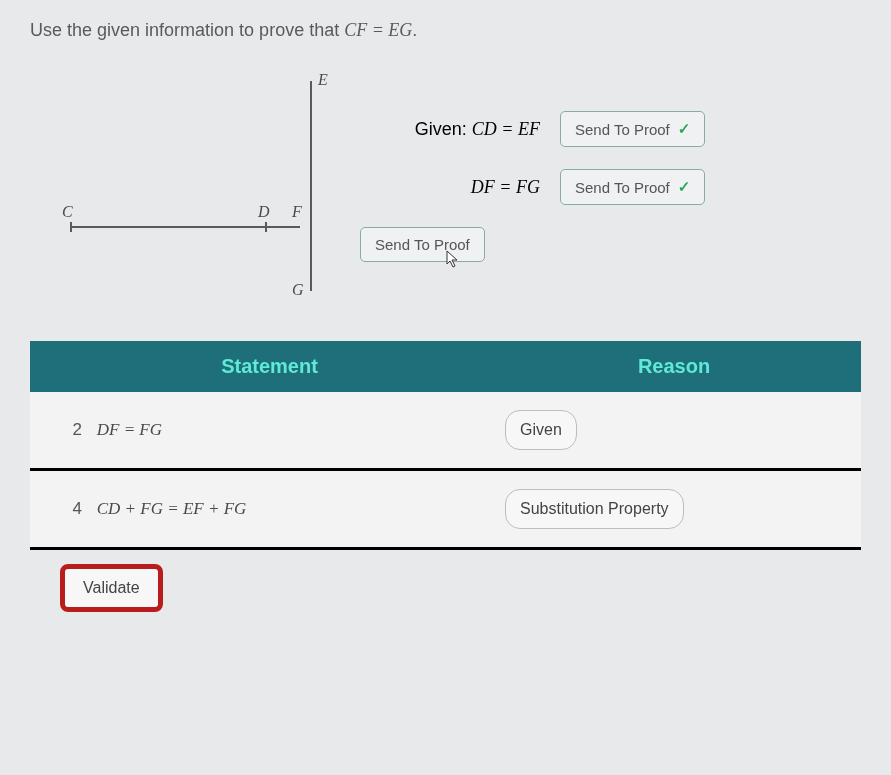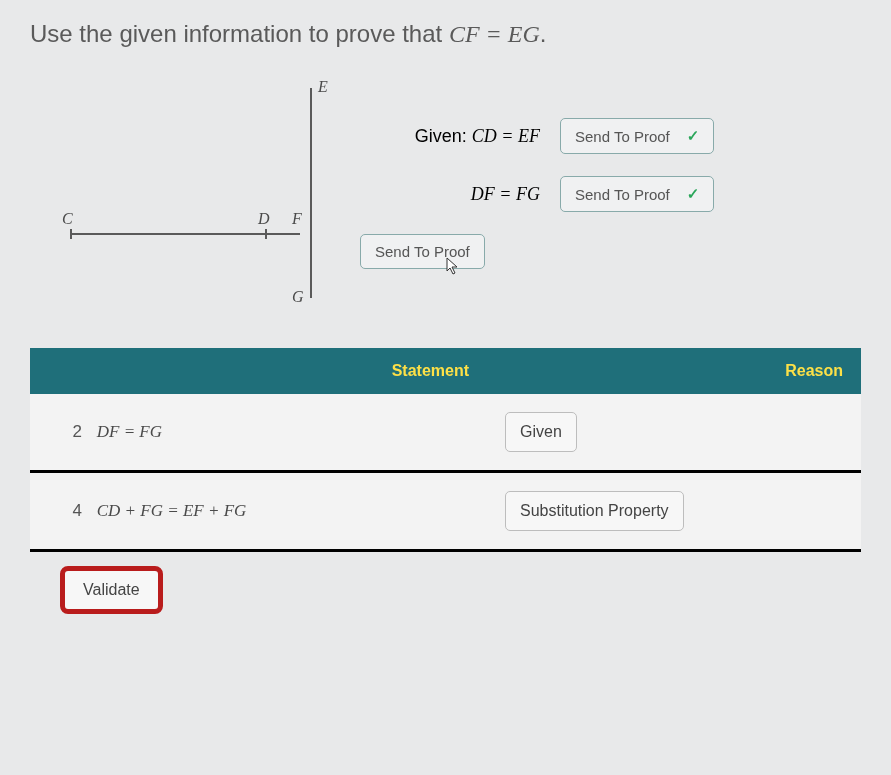--- a/index.html
+++ b/index.html
@@ -6,21 +6,21 @@
   body {
     font-family: Arial, Helvetica, sans-serif;
     background: #e8e9ea;
     width: 891px;
     height: 775px;
     padding: 20px 30px;
     color: #4a4a4a;
     position: relative;
   }
   .prompt {
-    font-size: 24px;
+    font-size: 18px;
     color: #5a5a5a;
     margin-bottom: 30px;
   }
   .prompt .math { font-style: italic; font-family: 'Times New Roman', serif; }
   .upper {
     display: flex;
     align-items: flex-start;
     margin-bottom: 40px;
   }
   .figure {
@@ -60,45 +60,45 @@
   .given-text .math { font-style: italic; font-family: 'Times New Roman', serif; }
   .send-btn {
     border: 1px solid #8aa;
     border-radius: 5px;
     padding: 8px 14px;
     background: #f0f1f2;
     font-size: 15px;
     color: #555;
     display: inline-flex;
     align-items: center;
-    gap: 17px;
+    gap: 8px;
     cursor: pointer;
   }
   .check {
     color: #2aa65a;
     font-weight: bold;
   }
   .cursor-icon {
     position: absolute;
     font-size: 14px;
     color: #333;
   }
   .proof-table {
     width: 100%;
     border-collapse: collapse;
     background: #f3f3f3;
   }
   .proof-table thead {
     background: #1f6f7a;
   }
   .proof-table thead th {
-    color: #fde047;
+    color: #5eead4;
     font-weight: bold;
-    font-size: 16px;
-    text-align: right;
+    font-size: 20px;
+    text-align: center;
     padding: 14px 18px;
   }
   .proof-table thead th:first-child { width: 55%; padding-left: 40px; }
   .proof-table tbody td {
     border-bottom: 3px solid #000000;
     padding: 18px 18px;
     font-size: 17px;
     color: #4a4a4a;
     vertical-align: middle;
   }
@@ -107,21 +107,21 @@
     display: inline-block;
     width: 22px;
     text-align: right;
     margin-right: 10px;
     color: #555;
   }
   .stmt-math { font-style: italic; font-family: 'Times New Roman', serif; }
   .reason-box {
     display: inline-block;
     border: 1px solid #bdbdbd;
-    border-radius: 5px;
+    border-radius: 15px;
     padding: 10px 14px;
     background: #f7f7f7;
     font-size: 16px;
     color: #444;
   }
   .footer {
     padding: 14px 30px;
   }
   .validate-btn {
     border: 5px solid #b91c1c;

